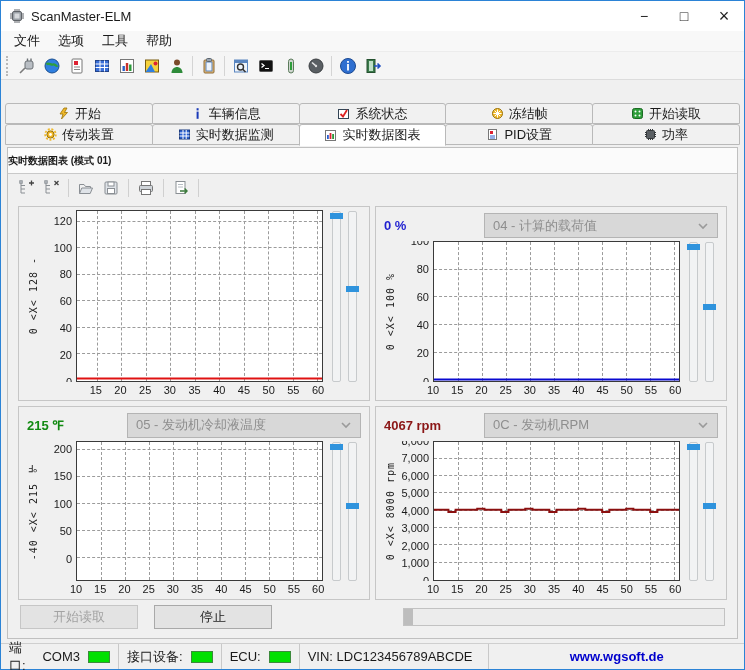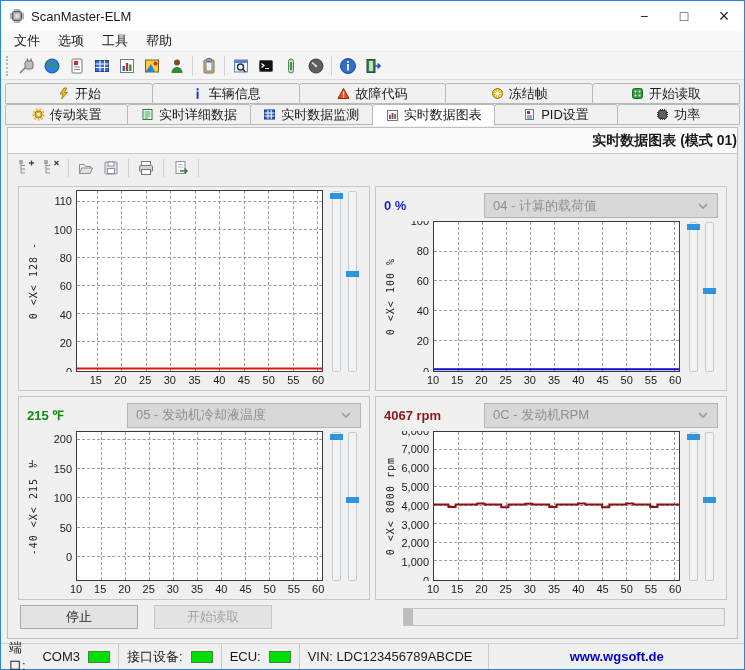--- a/index.html
+++ b/index.html
@@ -19,32 +19,32 @@
   .menubar { height:21px; background:#f8f8f8; display:flex; align-items:center; padding:0 4px; flex:none; border-bottom:1px solid #ececec; }
   .menu-item { padding:1px 9px; }
 
   
   .toolbar { height:28px; background:#f5f5f5; border-bottom:1px solid #dcdcdc; display:flex; align-items:center; padding:0 2px; flex:none; }
   .grip { width:5px; height:20px; margin:0 3px; border-left:2px dotted #b9b9b9; }
   .tbtn { width:25px; height:24px; display:flex; align-items:center; justify-content:center; }
   .tsep { width:1px; height:20px; background:#d4d4d4; margin:0 3px; }
 
   
-  .tabs { padding:3px 4px 0; flex:none; background:#f0f0f0; }
+  .tabs { padding:3px 4px 0; flex:none; background:#f0f0f0;margin-top:20px; }
   .tabrow { display:flex; }
   .tab { flex:1; height:21px; display:flex; align-items:center; justify-content:center; gap:5px;
          border:1px solid #b9b9b9; border-radius:3px 3px 0 0; background:#f1f1f1; margin-left:-1px; position:relative; }
   .tab:first-child { margin-left:0; }
   .tab.active { background:#fff; border-bottom-color:#fff; z-index:3; height:22px; margin-bottom:-1px; }
   .tab svg { flex:none; }
 
   
   .main { flex:1; padding:2px 6px 4px; min-height:0; }
   .frame { height:100%; border:1px solid #c0c0c0; background:#f0f0f0; display:flex; flex-direction:column; min-height:0; }
-  .frame-title { height:26px; line-height:25px; text-align:right; font-weight:bold; font-size:14px; background:#fbfbfb; border-bottom:1px solid #c9c9c9; flex:none; }
+  .frame-title { height:26px; line-height:25px; text-align:left; font-weight:bold; font-size:10px; background:#fbfbfb; border-bottom:1px solid #c9c9c9; flex:none; }
   .minibar { height:28px; display:flex; align-items:center; padding:0 6px; gap:1px; flex:none; }
   .mbtn { width:24px; height:24px; display:flex; align-items:center; justify-content:center; }
   .msep { width:1px; height:18px; background:#d0d0d0; margin:0 4px; }
 
   
   .panels { flex:1; display:grid; grid-template-columns:1fr 1fr; grid-template-rows:1fr 1fr; gap:5px; padding:4px 10px 2px; min-height:0; }
   .panel { border:1px solid #c6c6c6; background:#f0f0f0; padding:3px 8px 2px; display:flex; flex-direction:column; min-height:0; }
   .panel-header { display:flex; align-items:center; gap:8px; height:31px; flex:none; }
   .pv { width:92px; flex:none; font-weight:bold; font-size:13px; }
   .combo { flex:1; height:25px; background:#d8d8d8; border:1px solid #b4b4b4; color:#8e8e8e; display:flex; align-items:center; justify-content:space-between; padding:0 8px; overflow:hidden; white-space:nowrap; }
@@ -220,25 +220,24 @@
         </div>
       <div class="tab">
           <svg width="13" height="13" viewBox="0 0 13 13">
             <rect x="5.6" y="1.2" width="2" height="2.2" fill="#1a3ab8"></rect>
             <rect x="5.6" y="4.6" width="2" height="7.2" fill="#1a3ab8"></rect>
           </svg>
           <span>车辆信息</span>
         </div>
       <div class="tab">
           <svg width="13" height="13" viewBox="0 0 13 13">
-            <path d="M6.5 1.5 L12 11.5 H1Z" fill="#e84d20" stroke="#a02a08"></path>
-            <rect x="5.9" y="4.5" width="1.3" height="4" fill="#fff"></rect>
-            <rect x="5.9" y="9.3" width="1.3" height="1.3" fill="#fff"></rect>
-          </svg>
-          <span>故障代码</span>
+            <rect x="1.5" y="2.5" width="10" height="9" fill="#fff" stroke="#345"></rect>
+            <path d="M3.5 7 L6 9.5 L10 3" stroke="#d22" stroke-width="1.8" fill="none"></path>
+          </svg>
+          <span>系统状态</span>
         </div>
       <div class="tab">
           <svg width="13" height="13" viewBox="0 0 13 13">
             <circle cx="6.5" cy="6.5" r="5" fill="#f0b92a" stroke="#9a7208"></circle>
             <path d="M6.5 2.5v8 M2.5 6.5h8 M3.6 3.6l5.8 5.8 M9.4 3.6l-5.8 5.8" stroke="#fff" stroke-width="1"></path>
           </svg>
           <span>冻结帧</span>
         </div>
       <div class="tab">
           <svg width="13" height="13" viewBox="0 0 13 13">
@@ -252,27 +251,20 @@
         </div>
     </div>
     <div class="tabrow">
       <div class="tab">
           <svg width="13" height="13" viewBox="0 0 13 13">
             <circle cx="6.5" cy="6.5" r="5.3" fill="none" stroke="#f0b92a" stroke-width="1.8" stroke-dasharray="2 1.6"></circle>
             <circle cx="6.5" cy="6.5" r="3.6" fill="#f0b92a" stroke="#9a7208"></circle>
             <circle cx="6.5" cy="6.5" r="1.4" fill="#fff"></circle>
           </svg>
           <span>传动装置</span>
-        </div>
-      <div class="tab">
-          <svg width="13" height="13" viewBox="0 0 13 13">
-            <rect x="2" y="1.5" width="9" height="10" fill="#fff" stroke="#2e7a3a"></rect>
-            <path d="M3.5 4h6 M3.5 6h6 M3.5 8h6 M3.5 10h4" stroke="#2e9e3a"></path>
-          </svg>
-          <span>实时详细数据</span>
         </div>
       <div class="tab">
           <svg width="13" height="13" viewBox="0 0 13 13">
             <rect x="1.5" y="2" width="10" height="9" fill="#2a5fd0" stroke="#1a3a80"></rect>
             <path d="M1.5 5h10 M1.5 8h10 M5 2v9 M8.2 2v9" stroke="#fff"></path>
           </svg>
           <span>实时数据监测</span>
         </div>
       <div class="tab active">
           <svg width="13" height="13" viewBox="0 0 13 13">
@@ -360,21 +352,21 @@
             <div class="axis-label">
                 <span>0 &lt;X&lt; 128 -</span>
               </div>
             <div class="yaxis">
                 <div class="ytick" style="bottom: calc(0% - 7px);">0</div>
                 <div class="ytick" style="bottom: calc(15.625% - 7px);">20</div>
                 <div class="ytick" style="bottom: calc(31.25% - 7px);">40</div>
                 <div class="ytick" style="bottom: calc(46.875% - 7px);">60</div>
                 <div class="ytick" style="bottom: calc(62.5% - 7px);">80</div>
                 <div class="ytick" style="bottom: calc(78.125% - 7px);">100</div>
-                <div class="ytick" style="bottom: calc(93.75% - 7px);">110</div>
+                <div class="ytick" style="bottom: calc(93.75% - 7px);">120</div>
               </div>
             <div class="plot-col">
               <div class="plot">
                   <div class="hgrid" style="bottom: 15.625%;"></div>
                   <div class="hgrid" style="bottom: 31.25%;"></div>
                   <div class="hgrid" style="bottom: 46.875%;"></div>
                   <div class="hgrid" style="bottom: 62.5%;"></div>
                   <div class="hgrid" style="bottom: 78.125%;"></div>
                   <div class="hgrid" style="bottom: 93.75%;"></div>
                   <div class="vgrid" style="left: 8%;"></div>
@@ -615,22 +607,22 @@
               <div class="vslider">
                   <div class="thumb t2"></div>
                 </div>
             </div>
           </div>
         </div>
 
       </div>
 
       <div class="controls">
+        <div class="btn disabled">开始读取</div>
         <div class="btn">停止</div>
-        <div class="btn disabled">开始读取</div>
         <div class="progress">
             <div class="handle"></div>
           </div>
       </div>
     </div>
   </div>
 
   <div class="statusbar">
     <div class="seg port">
       <span>端口:</span>

